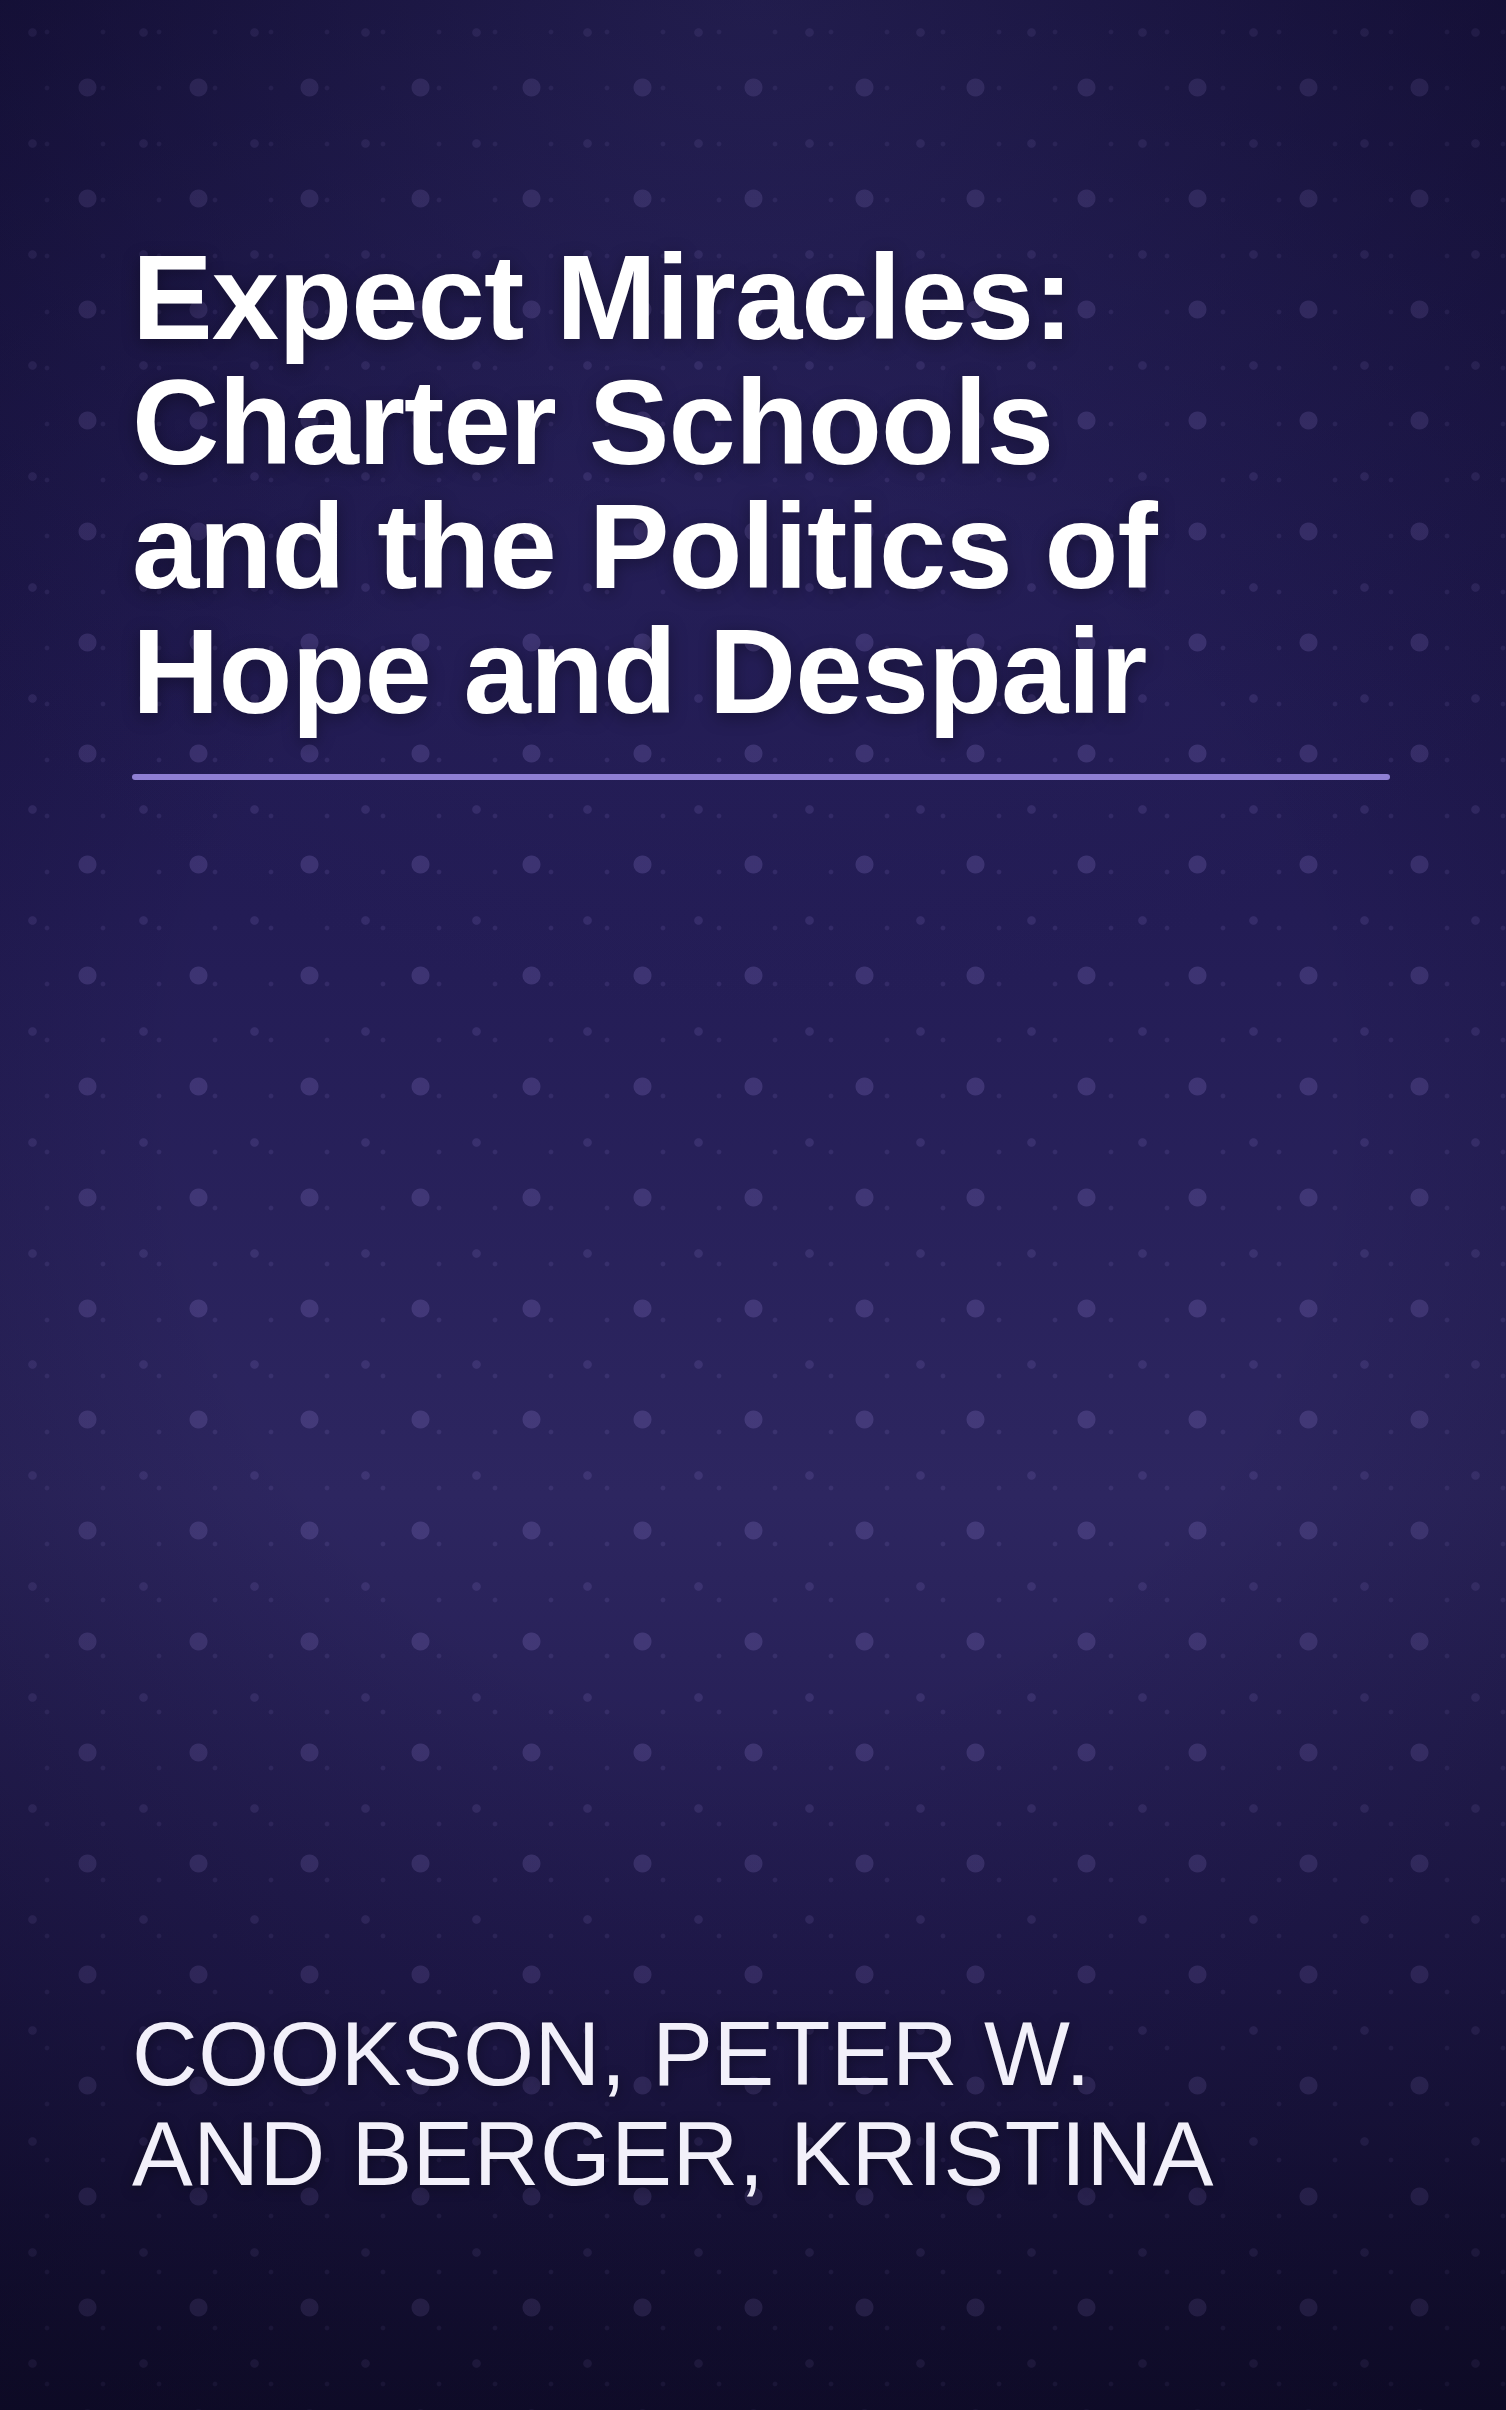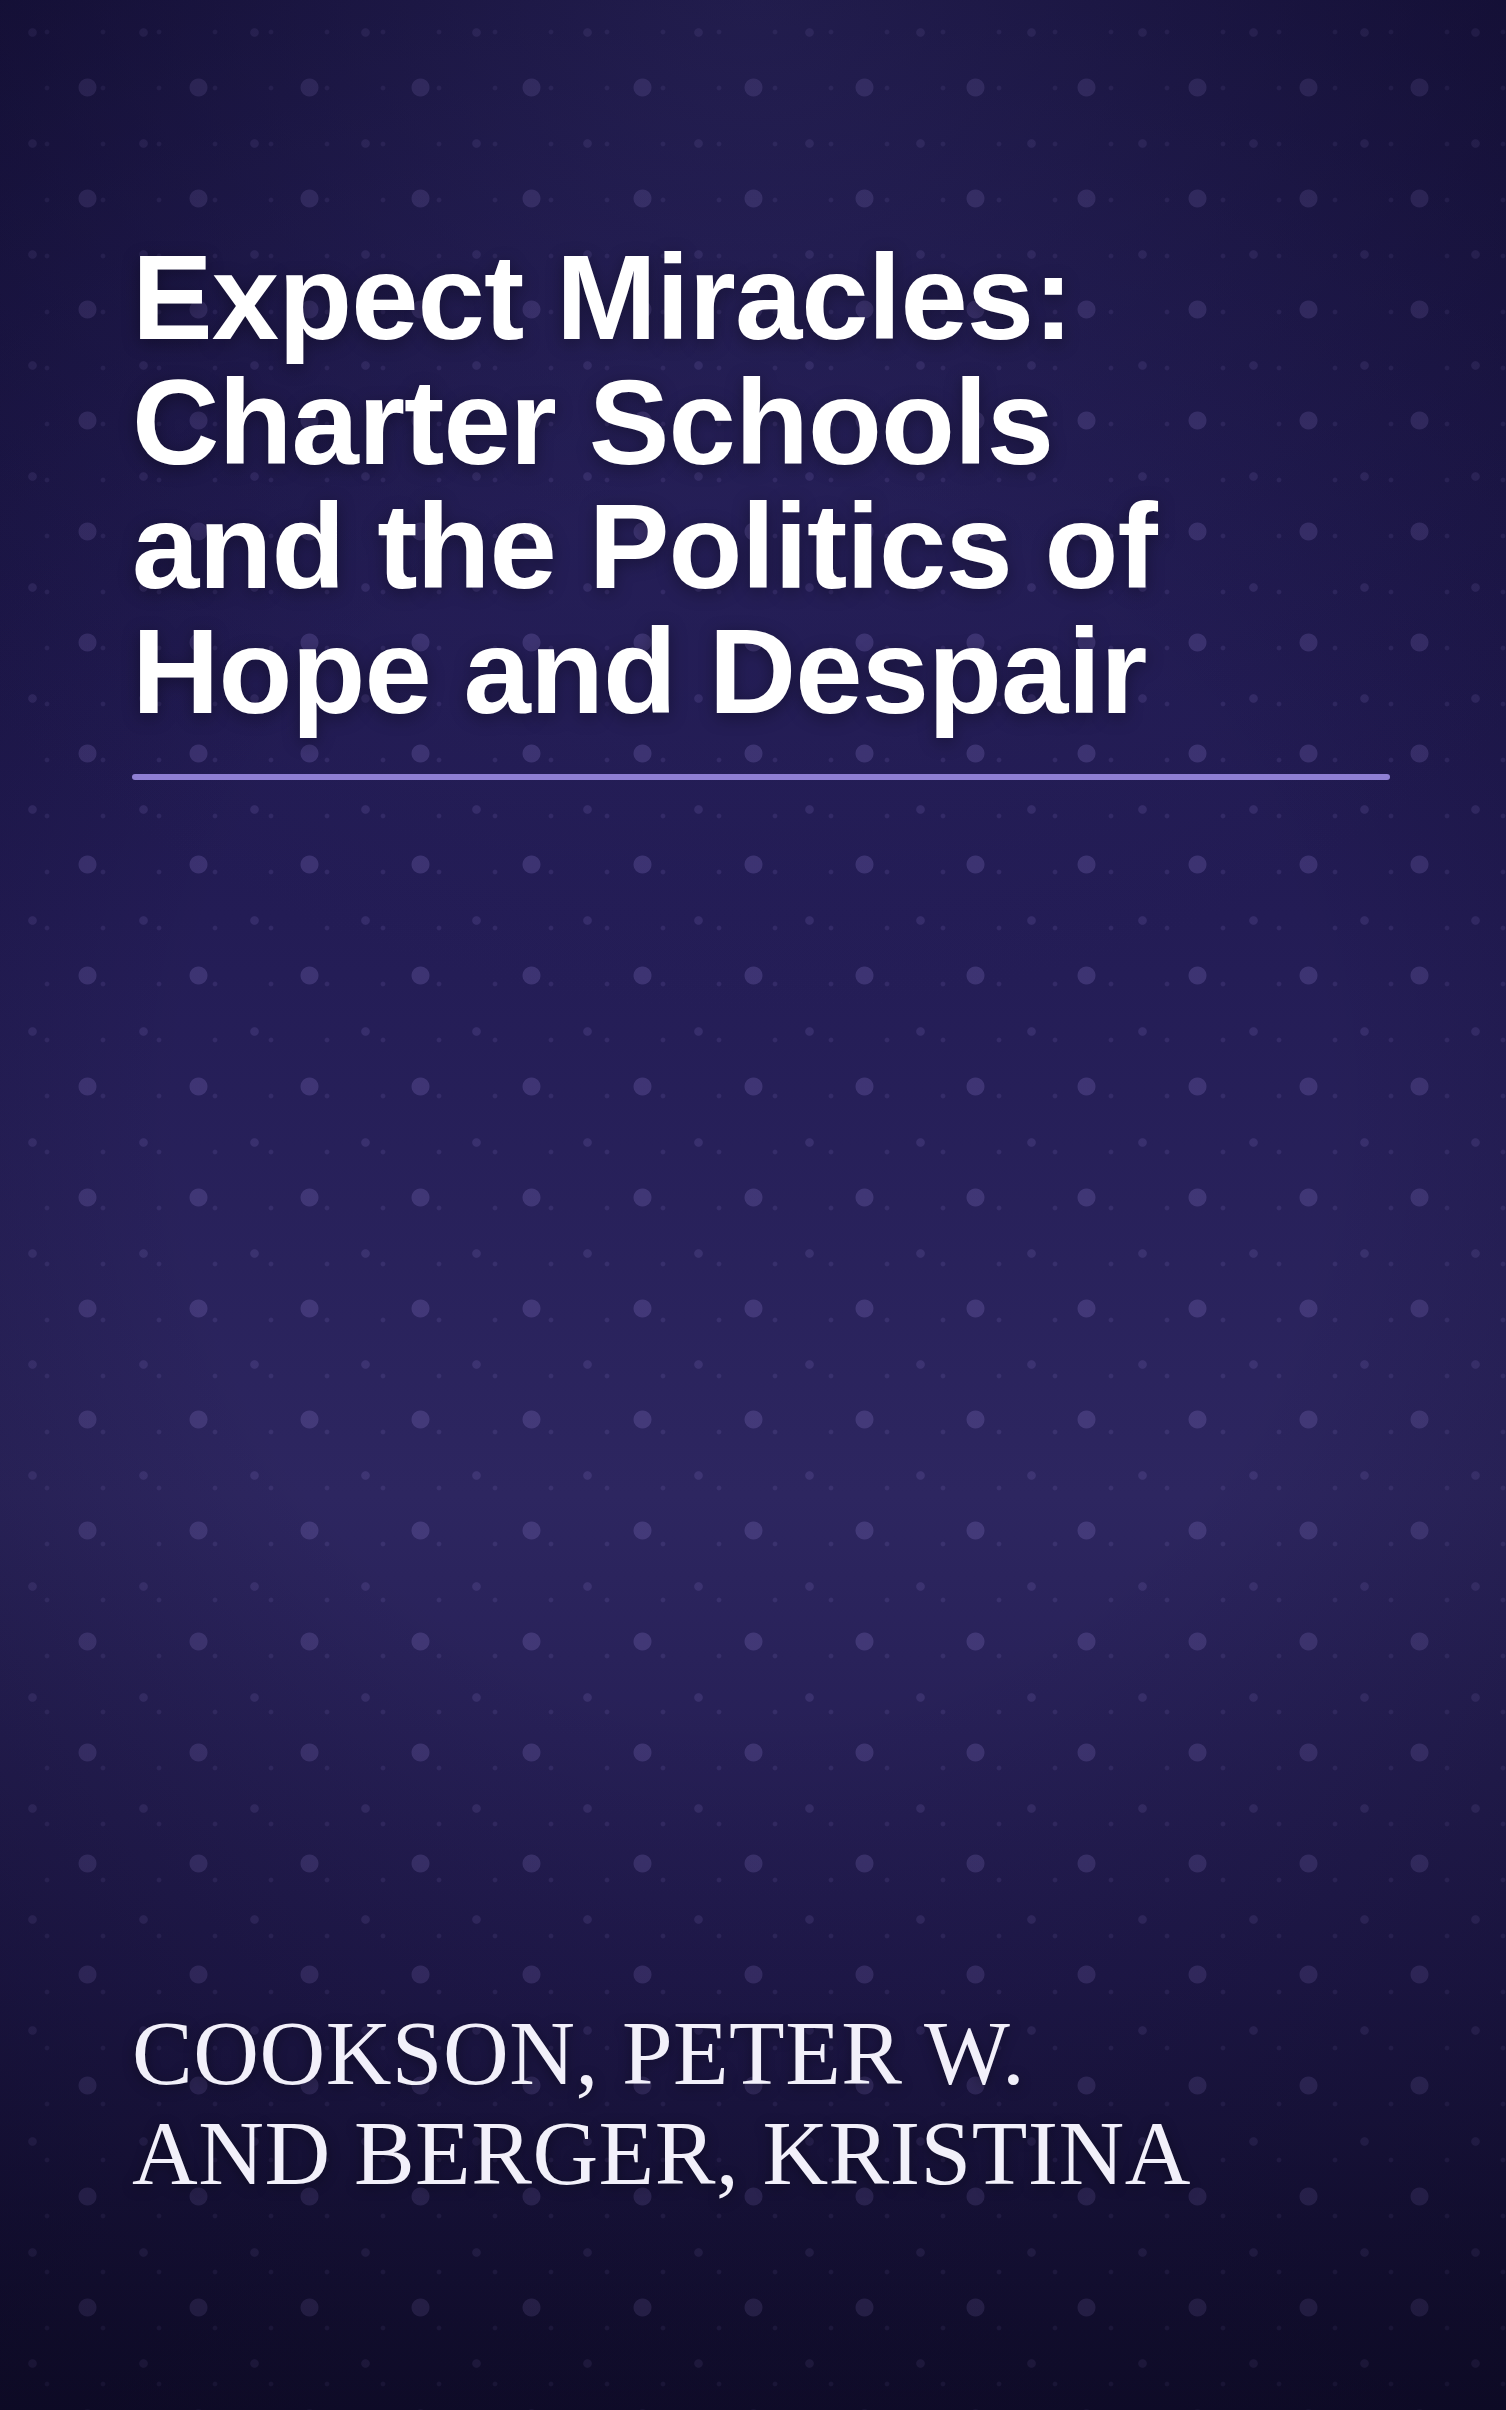--- a/index.html
+++ b/index.html
@@ -92,21 +92,20 @@
 
   .book-author {
     color: #f2f0fa;
     font-size: 91px;
     line-height: 1.1;
     font-weight: 400;
     letter-spacing: 0.5px;
     margin: 0;
     text-shadow: 0 2.8px 13px rgba(0,0,0,0.35);
     white-space: pre-line;
-    font-family: Liberation Serif, serif;
   }
 </style>
 </head>
 <body>
 
 <div class="cover">
 
   <div class="dots big"></div>
   <div class="dots small"></div>
   <div class="dots tiny"></div>

